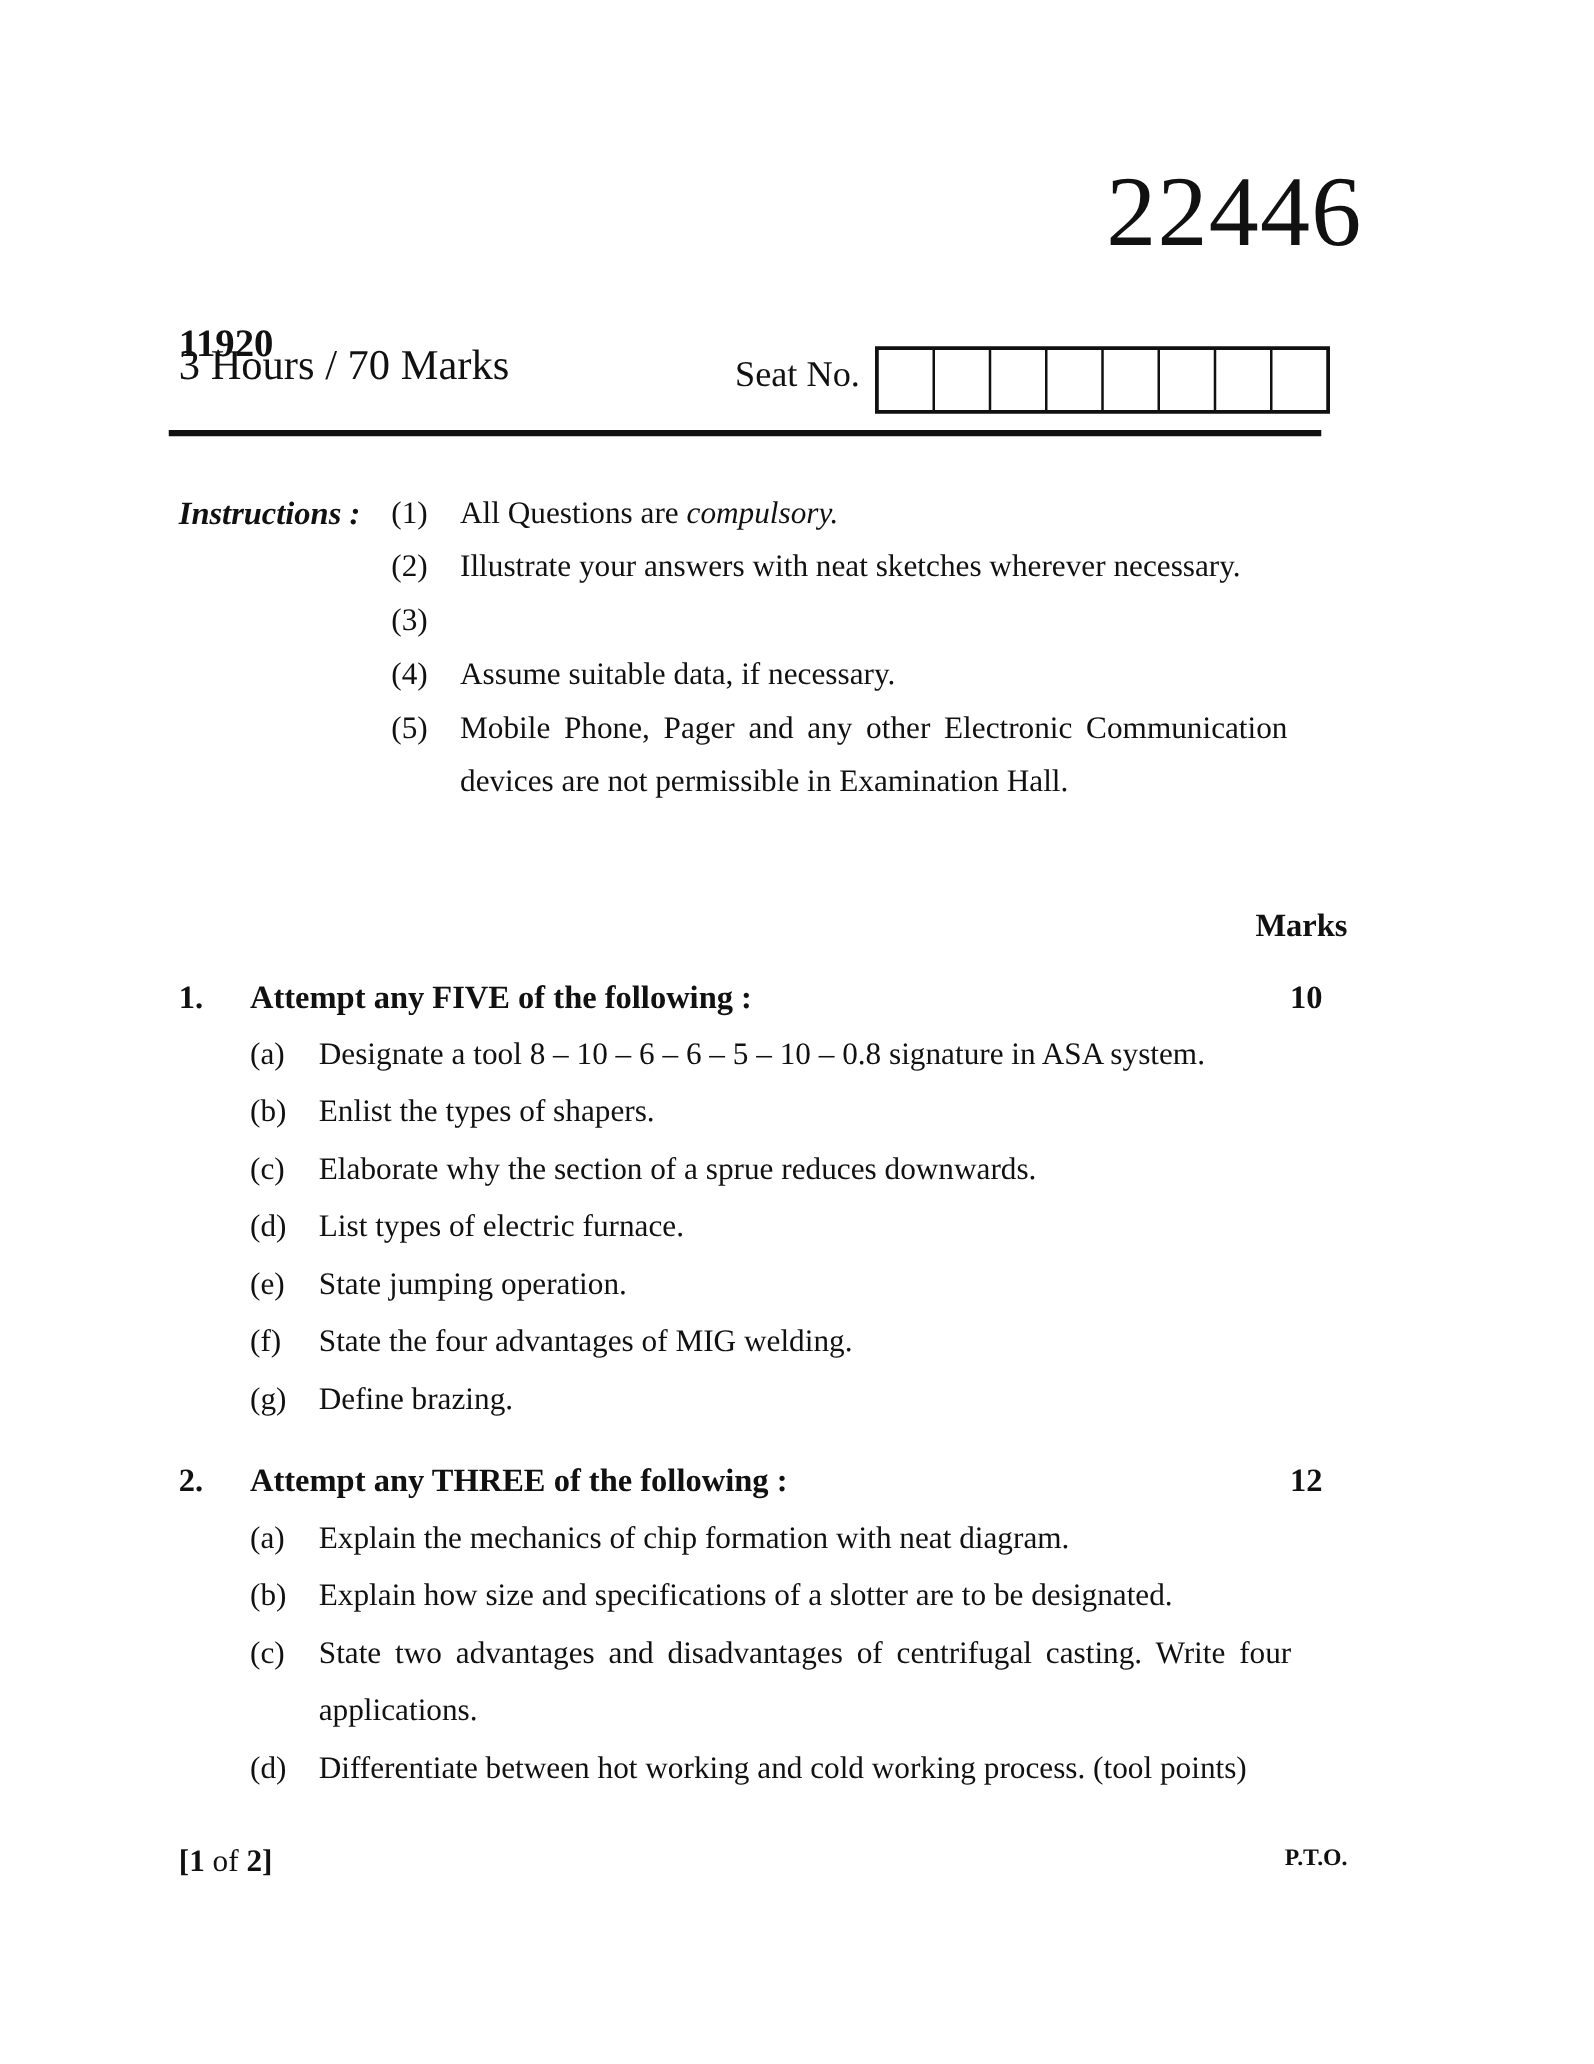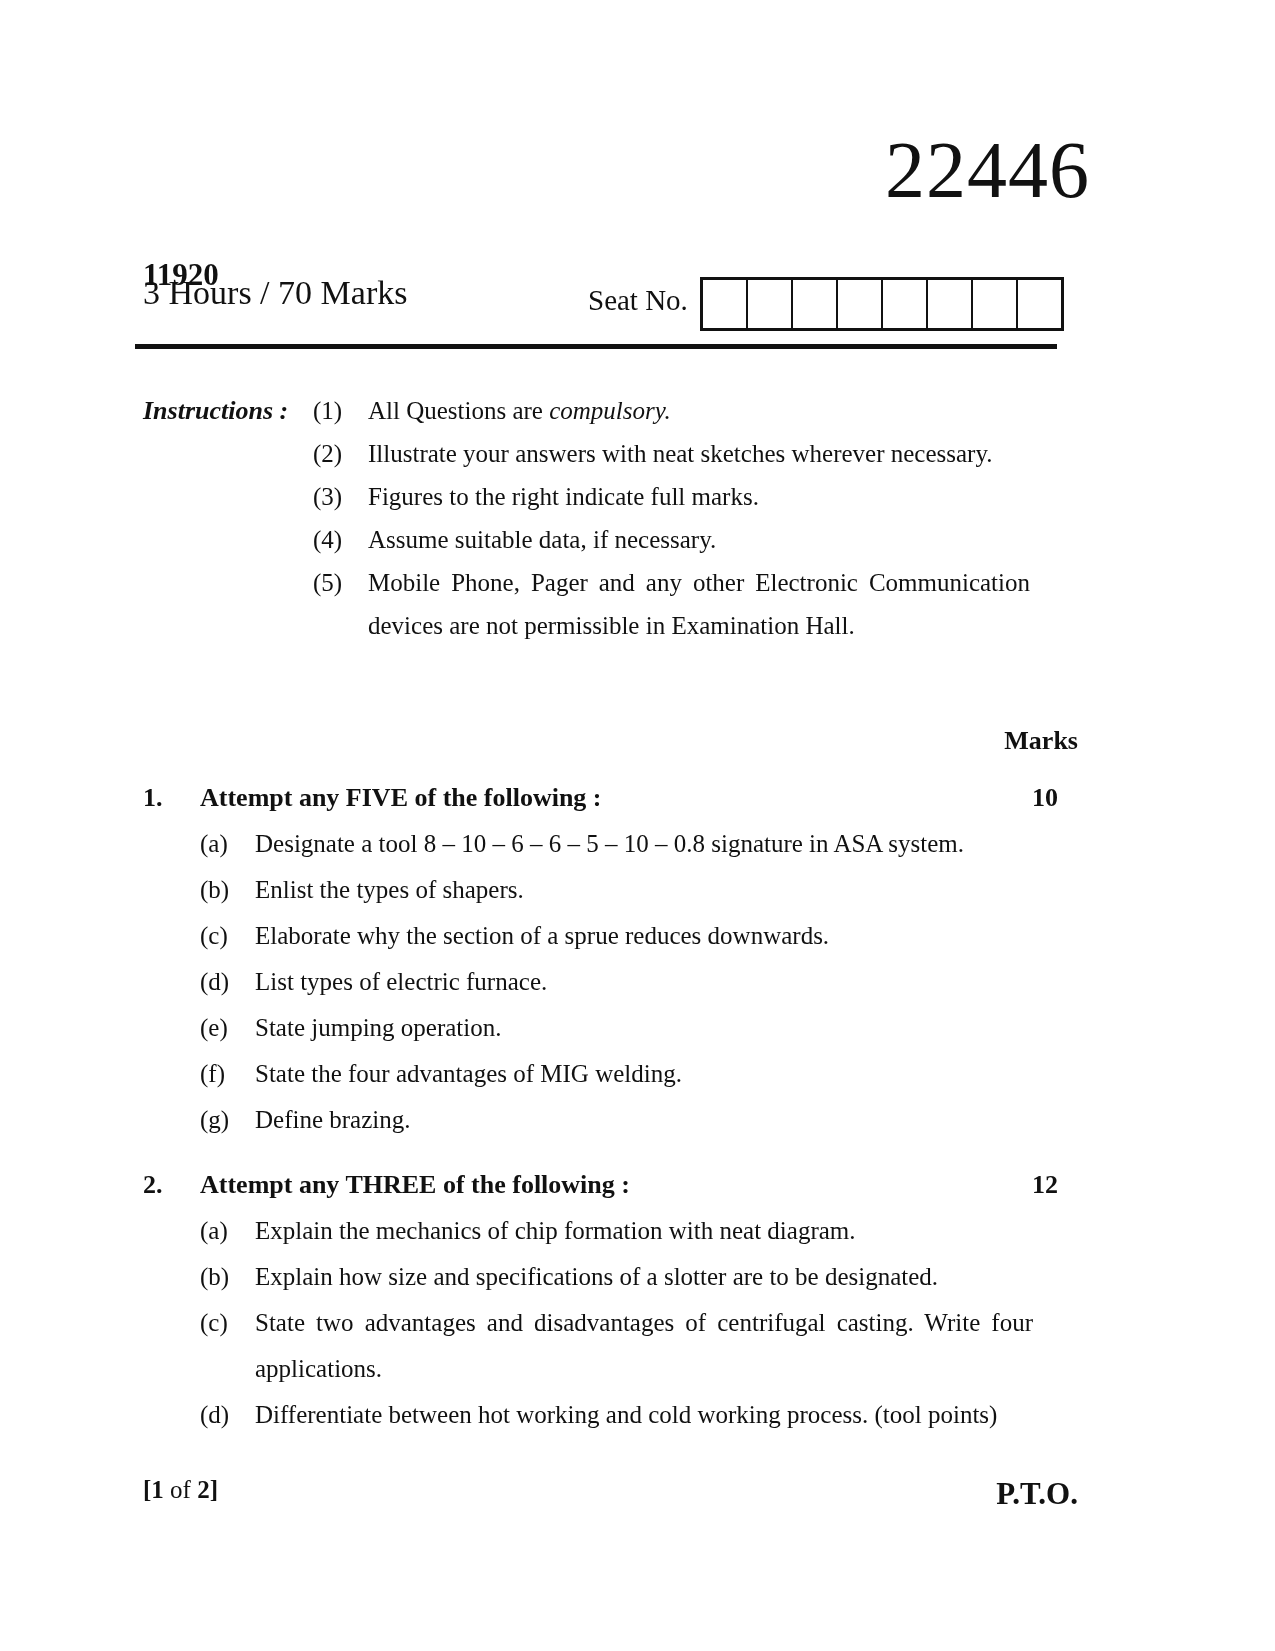--- a/index.html
+++ b/index.html
@@ -131,21 +131,21 @@
     width: 915px;
     top: 1476px;
     text-align: left;
     font-size: 25px;
   }
   .footer-page .b { font-weight: bold; }
   .footer-pto {
     position: absolute;
     right: 217px;
     top: 1476px;
-    font-size: 31px;
+    font-size: 19px;
     font-weight: bold;
   }
 </style>
 </head>
 <body>
 
 <div class="page">
 
   <div class="paper-code">22446</div>
 
@@ -172,21 +172,20 @@
       <div class="instr-row">
         <span class="instr-num">(1)</span>
         <span class="instr-text"><span>All Questions are </span><span class="em-it">compulsory.</span><span></span></span>
       </div>
       <div class="instr-row">
         <span class="instr-num">(2)</span>
         <span class="instr-text">Illustrate your answers with neat sketches wherever necessary.</span>
       </div>
       <div class="instr-row">
         <span class="instr-num">(3)</span>
-        <span class="instr-text">Figures to the right indicate full marks.</span>
       </div>
       <div class="instr-row">
         <span class="instr-num">(4)</span>
         <span class="instr-text">Assume suitable data, if necessary.</span>
       </div>
       <div class="instr-row justify">
         <span class="instr-num">(5)</span>
         <span class="instr-text">Mobile Phone, Pager and any other Electronic Communication devices are not permissible in Examination Hall.</span>
       </div>
     </div>

